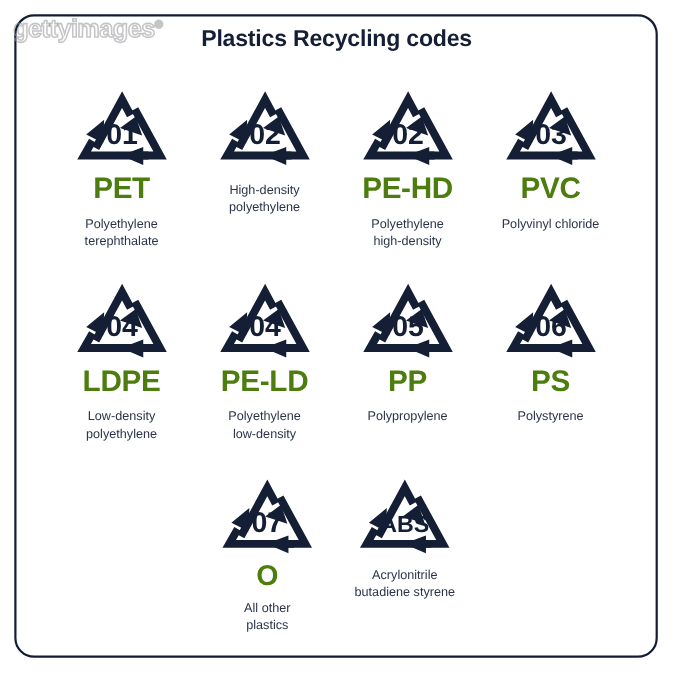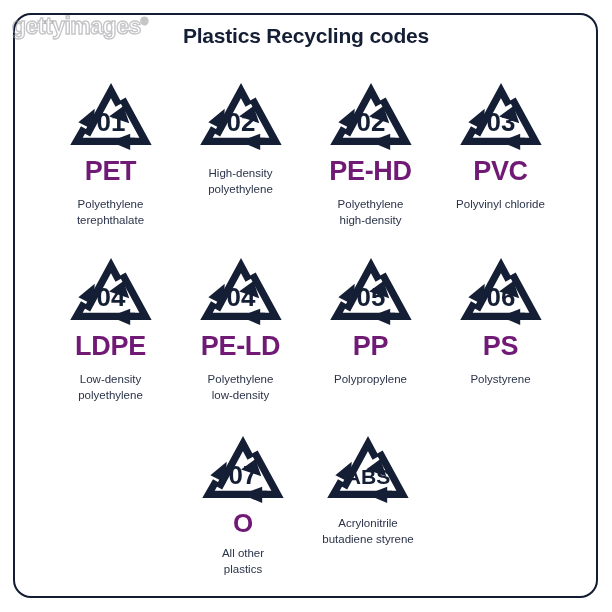--- a/index.html
+++ b/index.html
@@ -91,21 +91,21 @@
     fill: #141e34;
     font-family: "Liberation Sans", sans-serif;
   }
   .code-num.small {
     font-size: 22px;
   }
 
   .abbrev {
     font-size: 27px;
     font-weight: 700;
-    color: #701a75;
+    color: #4d7c0f;
     line-height: 1.05;
     margin-top: 3px;
     letter-spacing: -0.3px;
     white-space: nowrap;
   }
   .abbrev.glyph-o {
     font-size: 26px;
   }
 
   .fullname {

